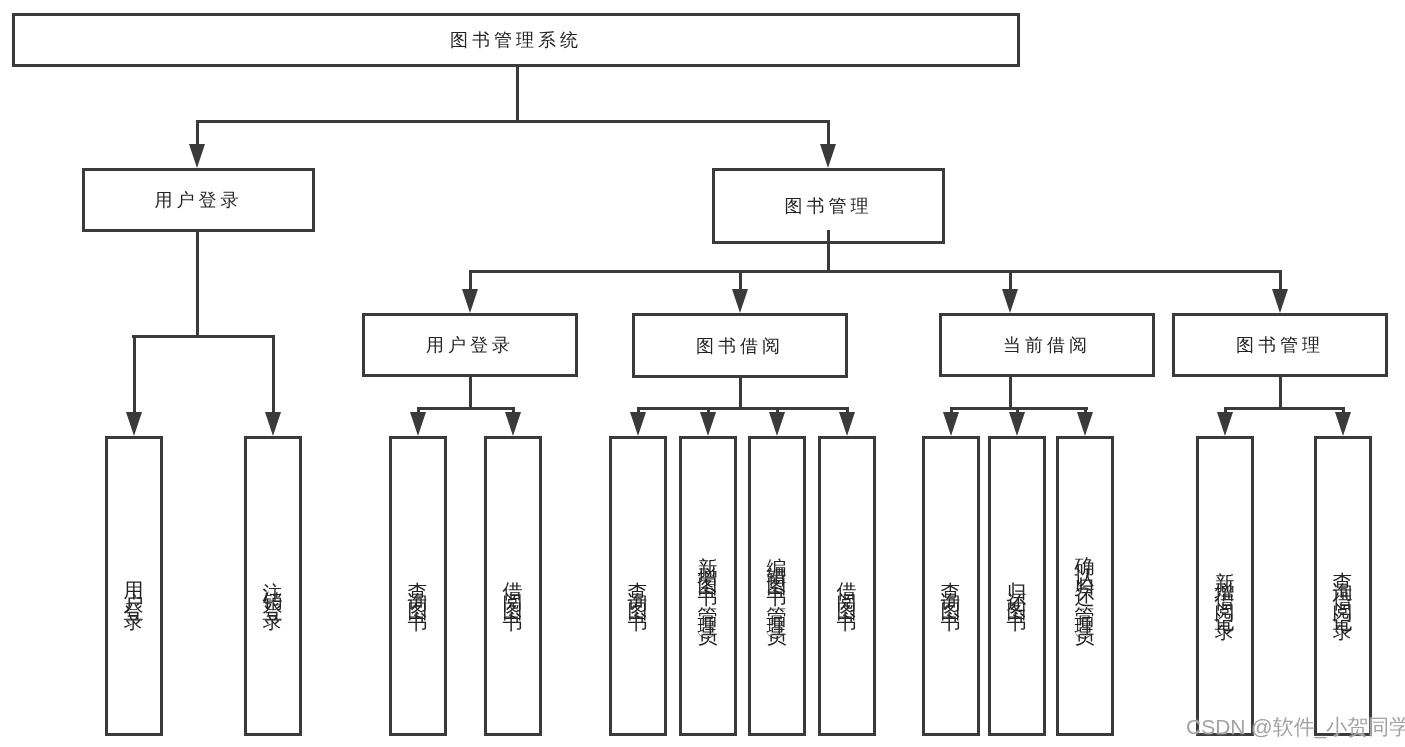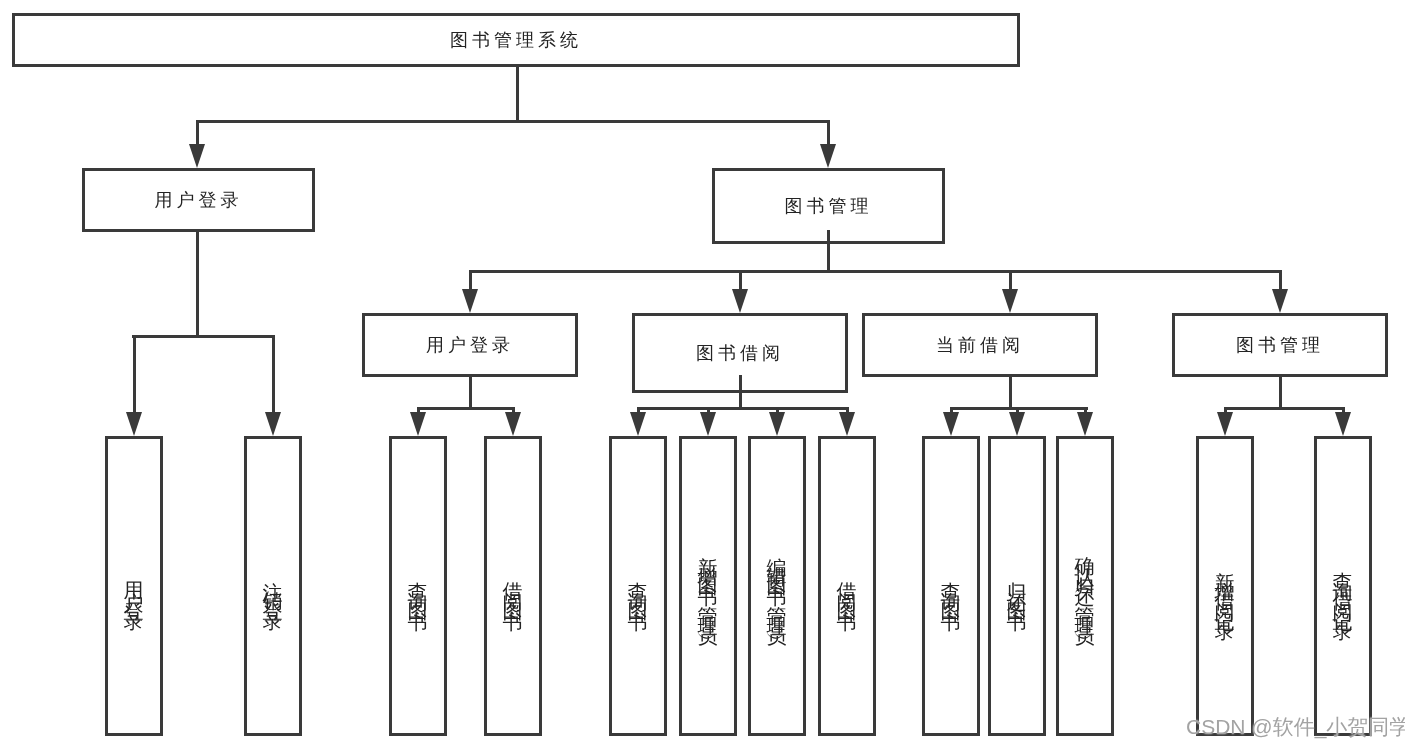--- a/index.html
+++ b/index.html
@@ -51,25 +51,25 @@
   </div>
 
   <div class="box" style="left:712px;top:168px;width:233px;height:76px">
     <span class="lbl">图书管理</span>
   </div>
 
   <div class="box" style="left:362px;top:313px;width:216px;height:64px">
     <span class="lbl">用户登录</span>
   </div>
 
-  <div class="box" style="left:632px;top:313px;width:216px;height:80px">
+  <div class="box" style="left:632px;top:313px;width:216px;height:65px">
     <span class="lbl">图书借阅</span>
   </div>
 
-  <div class="box" style="left:862px;top:313px;width:236px;height:64px">
+  <div class="box" style="left:939px;top:313px;width:216px;height:64px">
     <span class="lbl">当前借阅</span>
   </div>
 
   <div class="box" style="left:1172px;top:313px;width:216px;height:64px">
     <span class="lbl">图书管理</span>
   </div>
 
   <div class="box leaf" style="left:105px">
     <span class="lbl">用户登录</span>
   </div>

